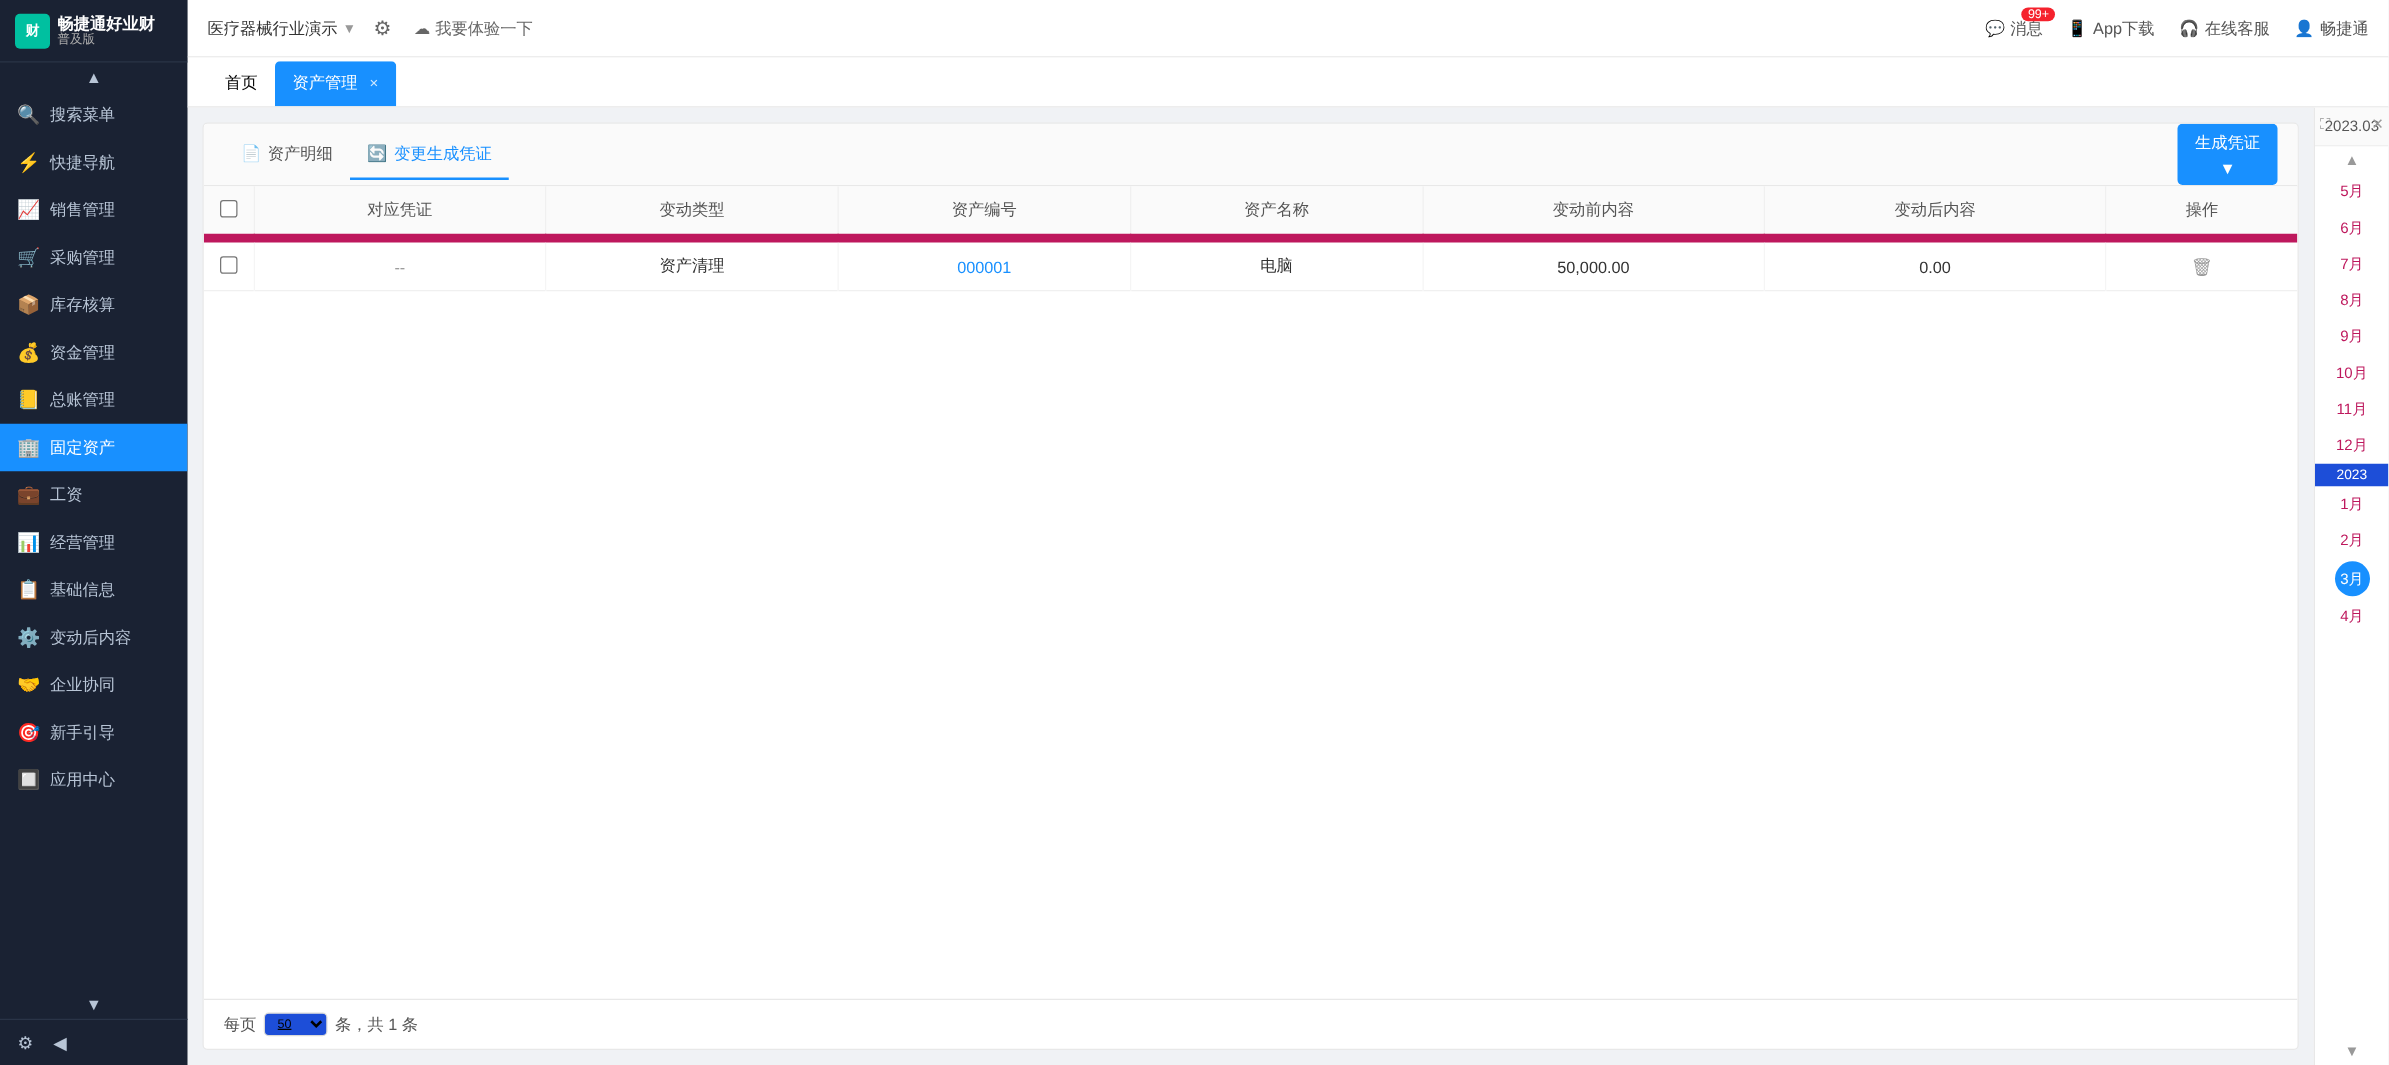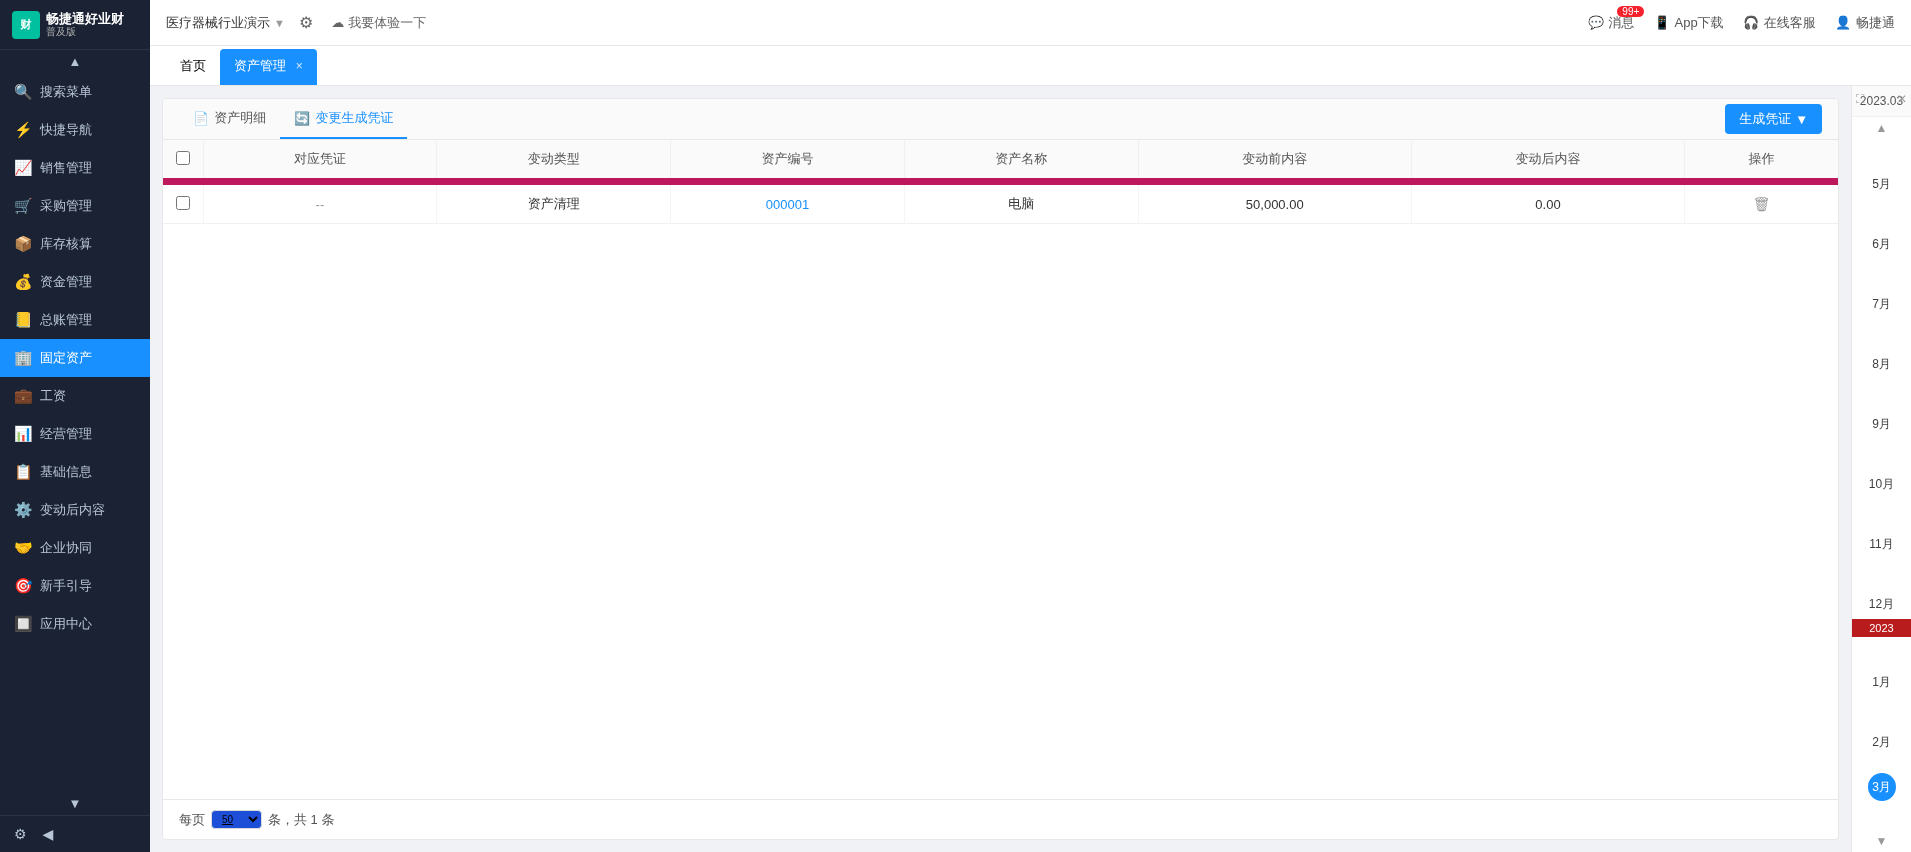--- a/index.html
+++ b/index.html
@@ -218,20 +218,21 @@
       background: #1890ff;
       color: #fff;
       border: none;
       border-radius: 4px;
       padding: 6px 14px;
       cursor: pointer;
       font-size: 13px;
       display: flex;
       align-items: center;
       gap: 4px;
+      flex-direction: column;
     }
 
     
     .table-wrap {
       flex: 1;
       overflow: auto;
     }
     table {
       width: 100%;
       border-collapse: collapse;
@@ -305,37 +306,36 @@
       flex: 1;
       overflow-y: auto;
       overflow-x: hidden;
     }
     .calendar-scroll::-webkit-scrollbar { width: 3px; }
     .calendar-scroll::-webkit-scrollbar-thumb { background: #ddd; }
     .cal-month {
       padding: 6px 0;
       text-align: center;
       font-size: 12px;
-      color: #404040;
-      cursor: pointer;
-      margin-top: 31px;
+      color: #be185d;
+      cursor: pointer;
     }
     .cal-month.active {
       background: #1890ff;
       color: #fff;
       border-radius: 50%;
       width: 28px;
       height: 28px;
-      margin: 16px auto;
+      margin: 2px auto;
       display: flex;
       align-items: center;
       justify-content: center;
     }
     .cal-year-label {
-      background: #b91c1c;
+      background: #1d4ed8;
       color: #fff;
       text-align: center;
       font-size: 11px;
       padding: 3px 0;
       cursor: pointer;
     }
     .cal-scroll-btn {
       text-align: center;
       padding: 4px;
       color: #999;

